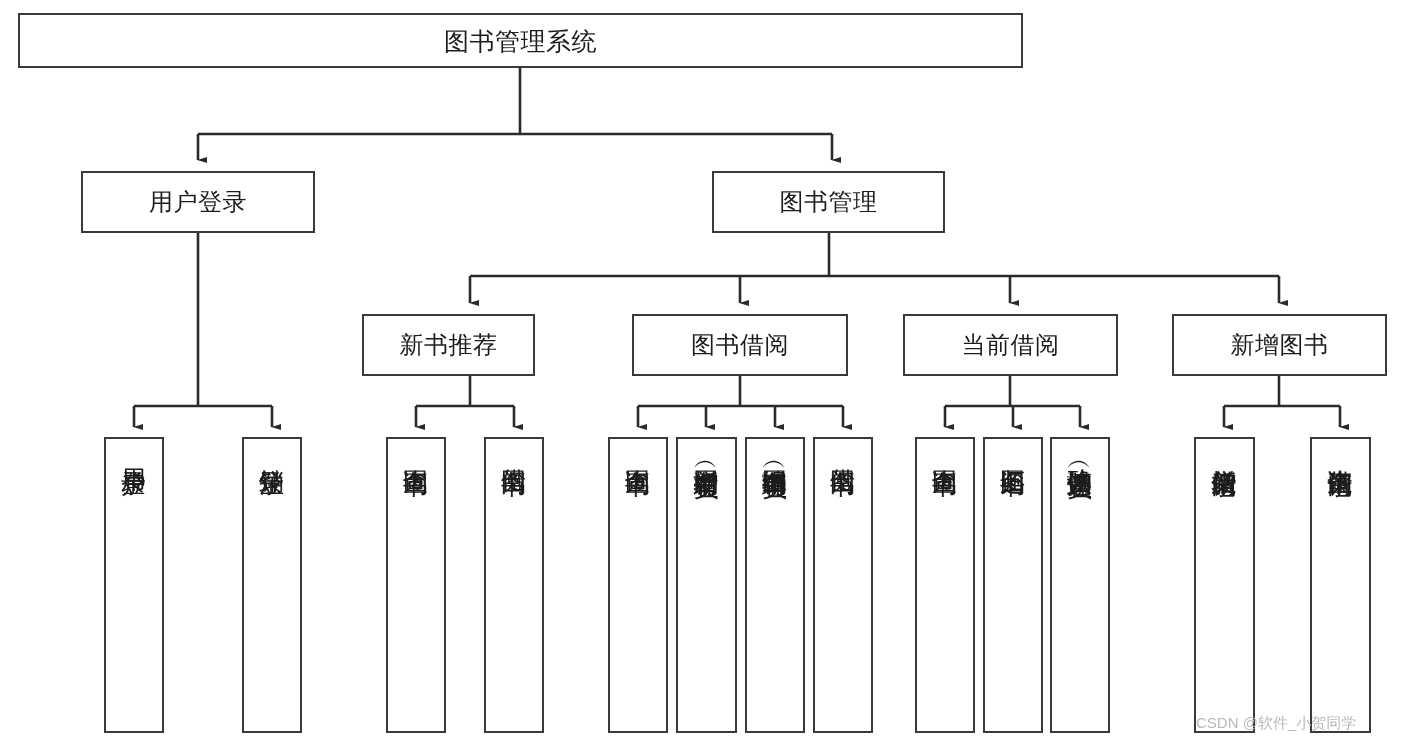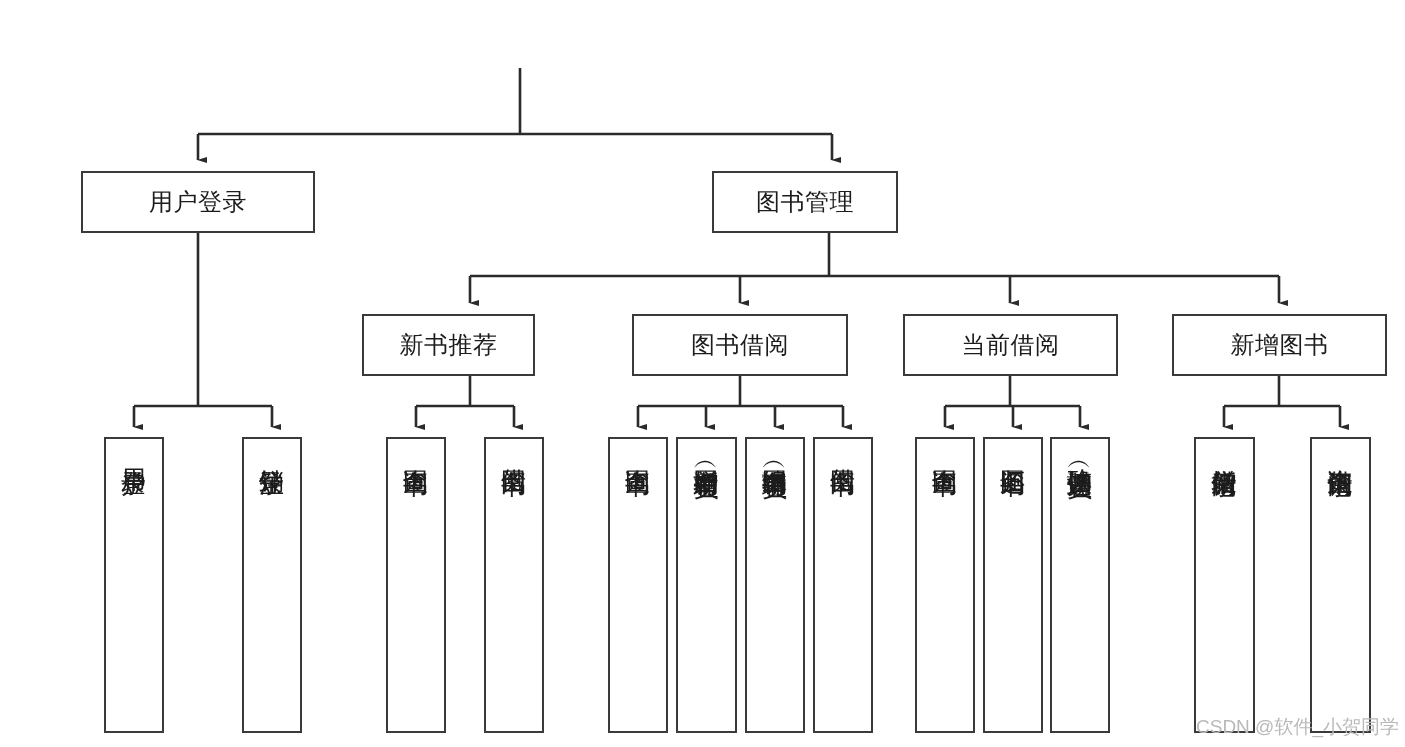--- a/index.html
+++ b/index.html
@@ -61,21 +61,21 @@
     text-orientation: upright;
     font-size: 25px;
     line-height: 1.04;
     letter-spacing: 1px;
     white-space: nowrap;
   }
   .watermark {
     position: absolute;
     left: 1196px;
     top: 714px;
-    font-size: 19px;
+    font-size: 15px;
     color: #b9b9b9;
     white-space: nowrap;
     z-index: 5;
     font-family: "Liberation Sans", "DejaVu Sans", sans-serif;
   }
 </style>
 </head>
 <body>
 
 <div id="diagram-root" style="background: rgb(255, 255, 255);">
@@ -123,25 +123,28 @@
       <path d="M 1013 406 L 1013 427" marker-end="url(#arrowhead)"></path>
       <path d="M 1080 406 L 1080 427" marker-end="url(#arrowhead)"></path>
 
       <path d="M 1279 376 L 1279 406"></path>
       <path d="M 1224 406 L 1340 406"></path>
       <path d="M 1224 406 L 1224 427" marker-end="url(#arrowhead)"></path>
       <path d="M 1340 406 L 1340 427" marker-end="url(#arrowhead)"></path>
     </g>
   </svg>
 
+  <div class="node root horizontal" id="node-root" style="left: 18px; top: 13px; width: 1005px; height: 55px;">
+    <span class="node-label">图书管理系统</span>
+  </div>
 
   <div class="node horizontal" id="node-user-login" style="left: 81px; top: 171px; width: 234px; height: 62px;">
     <span class="node-label">用户登录</span>
   </div>
-  <div class="node horizontal" id="node-book-manage" style="left: 712px; top: 171px; width: 186px; height: 62px;">
+  <div class="node horizontal" id="node-book-manage" style="left: 712px; top: 171px; width: 233px; height: 62px;">
     <span class="node-label">图书管理</span>
   </div>
 
   <div class="node horizontal" id="node-new-book-recommend" style="left: 362px; top: 314px; width: 173px; height: 62px;">
     <span class="node-label">新书推荐</span>
   </div>
   <div class="node horizontal" id="node-book-borrow" style="left: 632px; top: 314px; width: 216px; height: 62px;">
     <span class="node-label">图书借阅</span>
   </div>
   <div class="node horizontal" id="node-current-borrow" style="left: 903px; top: 314px; width: 215px; height: 62px;">

